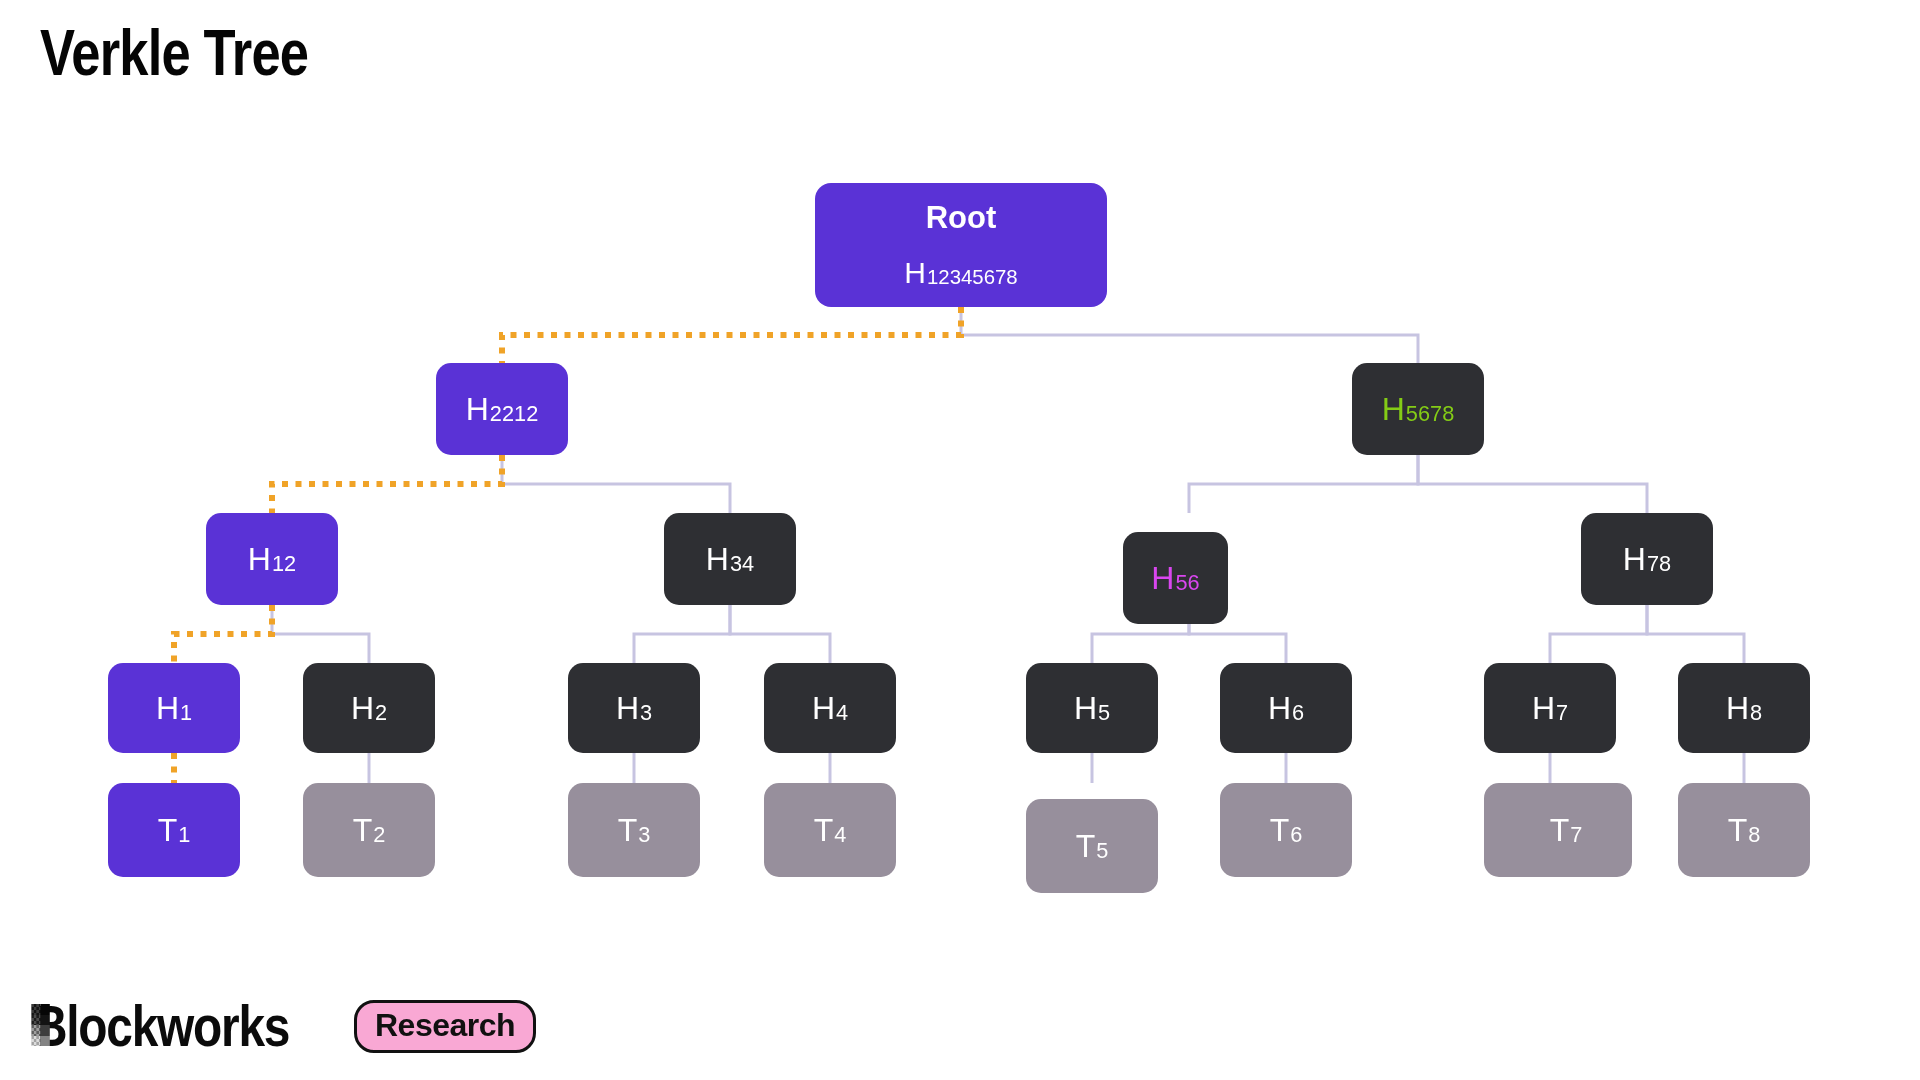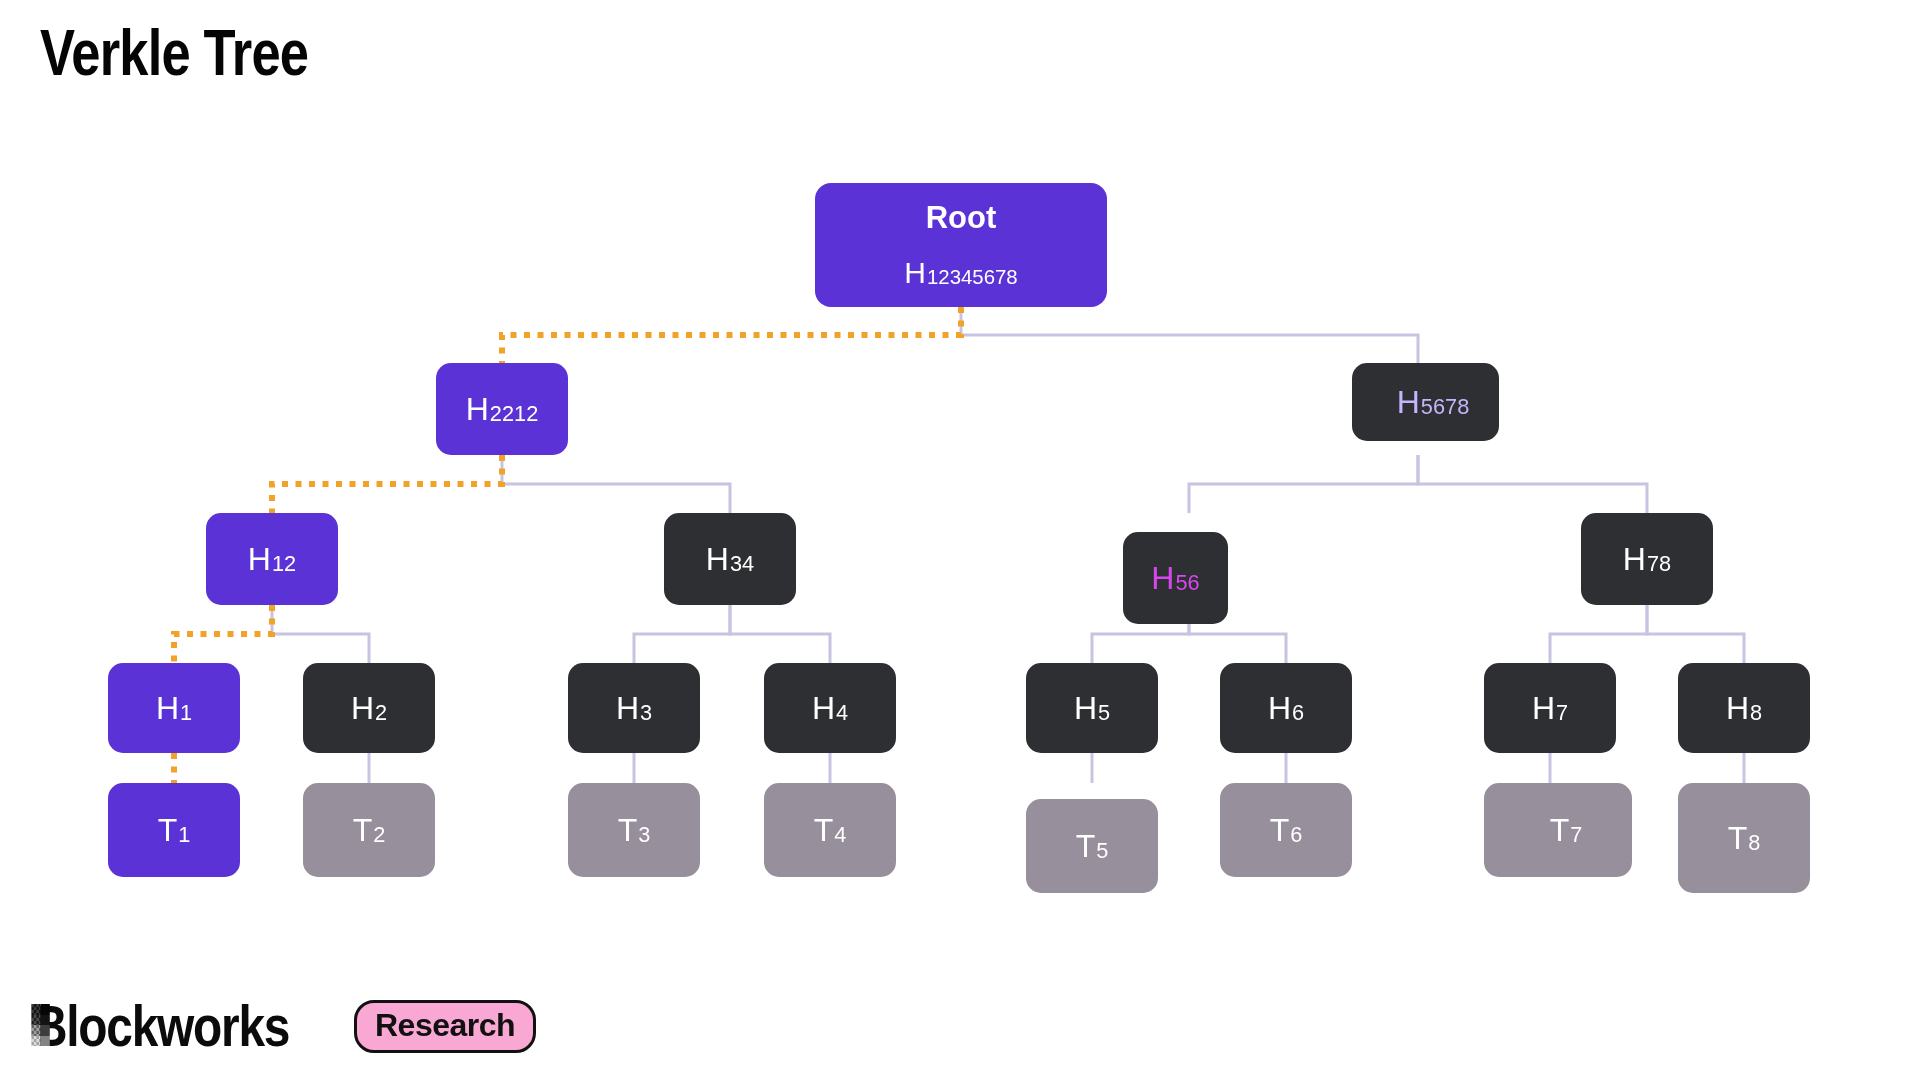--- a/index.html
+++ b/index.html
@@ -91,21 +91,21 @@
     </svg>
 
   <div id="nodes">
       <div class="node is-root" style="left: 815px; top: 183px; width: 292px; height: 124px; background: rgb(90, 50, 214); color: rgb(255, 255, 255);">
         <div class="node-title">Root</div>
         <div class="node-hash">H<sub>12345678</sub></div>
       </div>
       <div class="node" style="left: 436px; top: 363px; width: 132px; height: 92px; background: rgb(90, 50, 214); color: rgb(255, 255, 255);">
         <div class="node-hash">H<sub>2212</sub></div>
       </div>
-      <div class="node" style="left: 1352px; top: 363px; width: 132px; height: 78px; background: rgb(46, 47, 51); color: #c4b5fd; padding-left: 15px;">
+      <div class="node" style="left: 1352px; top: 363px; width: 132px; height: 92px; background: rgb(46, 47, 51); color: #84cc16;">
         <div class="node-hash">H<sub>5678</sub></div>
       </div>
       <div class="node" style="left: 206px; top: 513px; width: 132px; height: 92px; background: rgb(90, 50, 214); color: rgb(255, 255, 255);">
         <div class="node-hash">H<sub>12</sub></div>
       </div>
       <div class="node" style="left: 664px; top: 513px; width: 132px; height: 92px; background: rgb(46, 47, 51); color: rgb(255, 255, 255);">
         <div class="node-hash">H<sub>34</sub></div>
       </div>
       <div class="node" style="left: 1123px; top: 513px; width: 105px; height: 92px; background: rgb(46, 47, 51); color: #d946ef; margin-top: 19px;">
         <div class="node-hash">H<sub>56</sub></div>
@@ -151,21 +151,21 @@
       </div>
       <div class="node" style="left: 1026px; top: 783px; width: 132px; height: 94px; background: rgb(151, 143, 156); color: rgb(255, 255, 255); margin-top: 16px;">
         <div class="node-hash">T<sub>5</sub></div>
       </div>
       <div class="node" style="left: 1220px; top: 783px; width: 132px; height: 94px; background: rgb(151, 143, 156); color: rgb(255, 255, 255);">
         <div class="node-hash">T<sub>6</sub></div>
       </div>
       <div class="node" style="left: 1484px; top: 783px; width: 132px; height: 94px; background: rgb(151, 143, 156); color: rgb(255, 255, 255); padding-left: 16px;">
         <div class="node-hash">T<sub>7</sub></div>
       </div>
-      <div class="node" style="left: 1678px; top: 783px; width: 132px; height: 110px; background: rgb(151, 143, 156); color: rgb(255, 255, 255);">
+      <div class="node" style="left: 1678px; top: 783px; width: 132px; height: 94px; background: rgb(151, 143, 156); color: rgb(255, 255, 255);">
         <div class="node-hash">T<sub>8</sub></div>
       </div>
     </div>
 
   <div class="footer">
     <div class="bw-word">
       <span class="bw-b-wrap">
         <span class="bw-mosaic">
           <i></i>
             <i></i>

